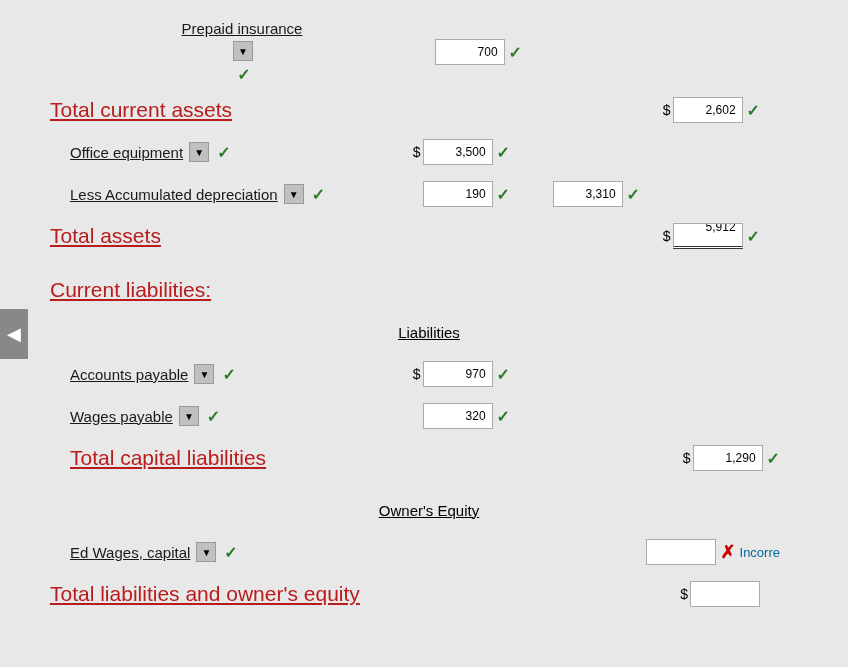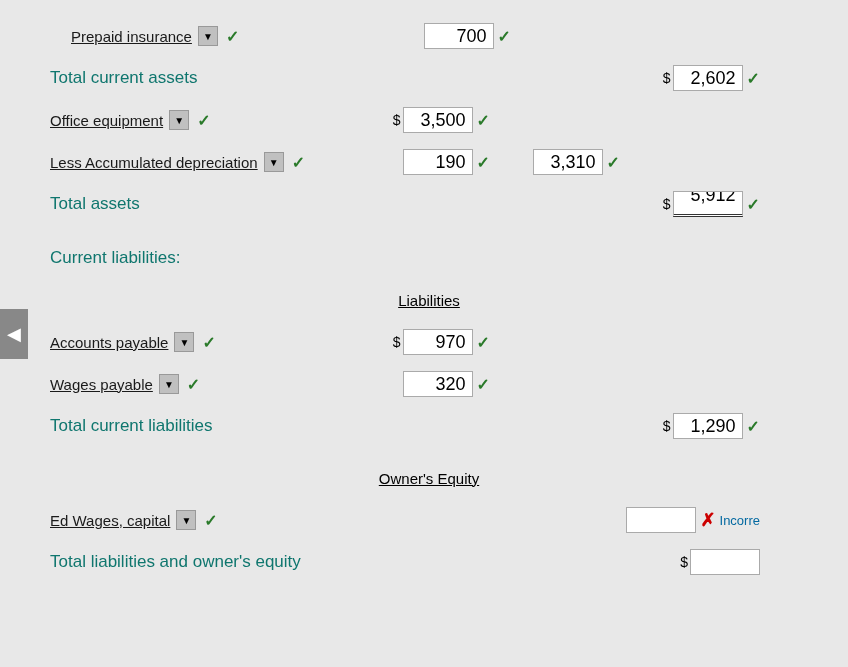--- a/index.html
+++ b/index.html
@@ -75,46 +75,47 @@
     .x-icon {
       color: #cc0000;
       font-size: 18px;
       font-weight: bold;
       margin-left: 4px;
     }
     .input-field {
       border: 1px solid #aaa;
       background: white;
       padding: 2px 6px;
-      font-size: 18px;
+      font-size: 12px;
       height: 26px;
       text-align: right;
       width: 70px;
     }
     .input-prefix {
       font-size: 14px;
       margin-right: 2px;
     }
     .input-group {
       display: flex;
       align-items: center;
     }
     
     .col-label { width: 320px; }
     .col-1 { width: 120px; display: flex; justify-content: flex-end; align-items: center; }
     .col-2 { width: 130px; display: flex; justify-content: flex-end; align-items: center; }
     .col-3 { width: 140px; display: flex; justify-content: flex-end; align-items: center; }
 
     .section-title {
-      font-size: 17px;
+      font-size: 21px;
       font-weight: normal;
-      color: #0f766e;
-    }
-    .indent1 { }
-    .indent2 { margin-left: 21px; }
+      color: #b91c1c;
+      text-decoration: underline;
+    }
+    .indent1 { margin-left: 20px; }
+    .indent2 { margin-left: 32px; flex-direction: column; }
     .double-underline {
       border-bottom: 3px double #333;
       padding-bottom: 18px;
     }
     .incomplete-input {
       border: 1px solid #aaa;
       background: white;
       padding: 2px 6px;
       font-size: 14px;
       height: 26px;
@@ -260,21 +261,21 @@
           <input class="input-field" type="text" value="320" style="">
           <span class="check-icon">✓</span>
         </div>
       </div>
       <div class="col-2"></div>
       <div class="col-3"></div>
     </div>
 
     <div class="row">
       <div class="col-label indent1">
-        <span class="section-title">Total current liabilities</span>
+        <span class="section-title">Total capital liabilities</span>
       </div>
       <div class="col-1"></div>
       <div class="col-2"></div>
       <div class="col-3">
         <div class="input-group">
           <span class="input-prefix">$</span>
           <input class="input-field" type="text" value="1,290" style="">
           <span class="check-icon">✓</span>
         </div>
       </div>

